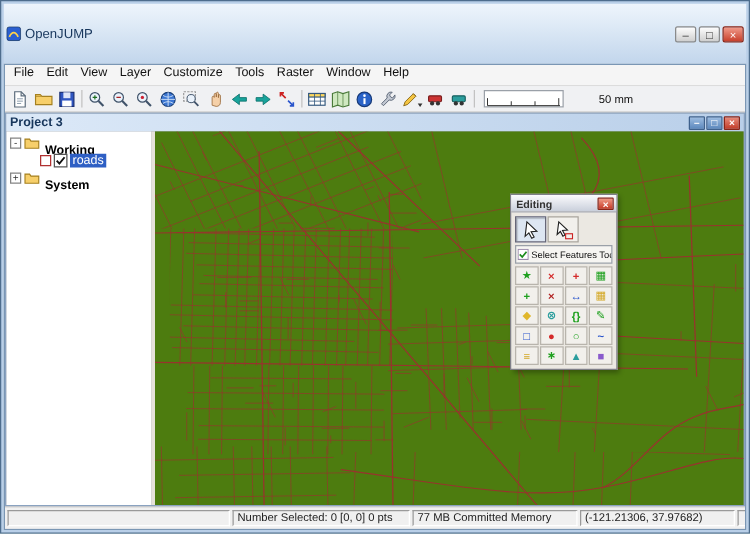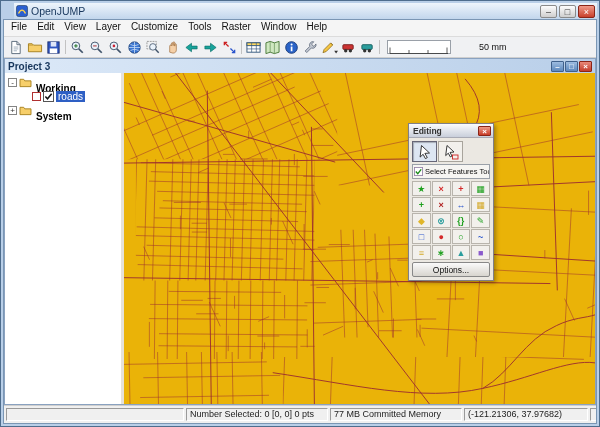--- a/index.html
+++ b/index.html
@@ -1,18 +1,18 @@
 <!DOCTYPE html>
 <html><head>
 <meta charset="utf-8">
 <style>
   html,body{margin:0;padding:0;}
   body{width:600px;height:427px;overflow:hidden;font-family:"Liberation Sans","DejaVu Sans",sans-serif;background:#fff;}
   .win{width:600px;height:427px;box-sizing:border-box;border:1px solid #4e6d8d;background:#b9cfe8;padding:2px;display:flex;flex-direction:column;}
-  .titlebar{height:16px;flex:0 0 16px;display:flex;align-items:center;gap:3px;padding:0 2px;background:linear-gradient(#eef5fc,#c2d6ec);margin-left:11px;}
+  .titlebar{height:16px;flex:0 0 16px;display:flex;align-items:center;gap:3px;padding:16px 2px;background:linear-gradient(#eef5fc,#c2d6ec);}
   .apptitle{font-size:10.5px;color:#17365c;}
   .winbtns{margin-left:auto;display:flex;gap:2px;}
   .wbtn{width:17px;height:13px;font-size:9px;line-height:12px;text-align:center;background:linear-gradient(#fdfdfd,#cfcfcf);border:1px solid #8a8a8a;border-radius:2px;color:#333;box-sizing:border-box;}
   .wbtn.close{background:linear-gradient(#f09a8a,#c8402c);color:#fff;border-color:#8a2417;}
   .app{flex:1;display:flex;flex-direction:column;border:1px solid #7a96b4;background:#f0f0f0;overflow:hidden;}
   .menubar{height:16px;flex:0 0 16px;display:flex;align-items:flex-start;padding:0 2px;background:#f5f5f5;border-bottom:1px solid #dcdcdc;font-size:10px;color:#111;}
   .mitem{padding:1px 5px;}
   .toolbar{height:20px;flex:0 0 20px;display:flex;align-items:center;padding:0 2px;background:#f0f1f3;border-bottom:1px solid #cfcfcf;}
   .tbtn{width:19px;height:18px;display:flex;align-items:center;justify-content:center;}
   .tsep{width:1px;height:14px;background:#c2c2c2;margin:0 2px;}
@@ -28,21 +28,21 @@
   .treepanel{width:116px;flex:0 0 116px;background:#fff;overflow:hidden;font-size:10px;padding-top:2px;}
   .tree-row{height:14px;display:flex;align-items:center;gap:2px;white-space:nowrap;}
   .toggle{width:9px;height:9px;flex:0 0 9px;border:1px solid #848484;background:#fff;font-size:8px;line-height:7px;text-align:center;color:#333;box-sizing:border-box;}
   .tspacer{width:10px;flex:0 0 10px;}
   .tlabel{padding:0 2px;color:#000;}
   .tlabel.cat{font-weight:bold;margin-top:12px;}
   .tlabel.sel{background:#2e5fc4;color:#fff;}
   .cbx{width:11px;height:11px;flex:0 0 11px;border:1px solid #555;background:#fff;display:flex;align-items:center;justify-content:center;box-sizing:border-box;}
   .swatch{width:9px;height:9px;flex:0 0 9px;border:1px solid #b03030;background:#fff;box-sizing:border-box;}
   .splitter{width:3px;flex:0 0 3px;background:#e6e2da;}
-  .map{flex:1;position:relative;background:#eab308;cursor:crosshair;overflow:hidden;}
+  .map{flex:1;position:relative;background:#4d7c0f;cursor:crosshair;overflow:hidden;}
   #map-svg{position:absolute;left:0;top:0;width:100%;height:100%;}
   .dialog{position:absolute;left:284px;top:50px;width:84px;background:#ebe8e2;border:1px solid #7f7f88;box-shadow:2px 2px 4px rgba(0,0,0,.3);}
   .dtitle{height:13px;background:linear-gradient(#fbfbfd,#c9cfdb);display:flex;align-items:center;padding:0 2px 0 4px;font-size:8.5px;font-weight:bold;color:#333;border-bottom:1px solid #a8aab4;}
   .dclose{margin-left:auto;width:13px;height:10px;background:linear-gradient(#ef9a86,#c73b27);color:#fff;font-size:8px;line-height:9px;text-align:center;border:1px solid #8a2417;border-radius:1px;box-sizing:border-box;}
   .dbody{padding:3px;display:flex;flex-direction:column;gap:2px;}
   .bigtools{display:flex;gap:1px;}
   .bigtool{width:25px;height:21px;border:1px solid #a8a49c;background:#f2f0ec;display:flex;align-items:center;justify-content:center;box-sizing:border-box;}
   .bigtool.sel{border-color:#667;background:#dde6f2;box-shadow:inset 1px 1px 1px rgba(0,0,0,.25);}
   .toollabel{display:flex;align-items:center;gap:2px;border:1px solid #9aa0a8;background:#f6f5f2;padding:1px;height:11px;white-space:nowrap;overflow:hidden;font-size:7.5px;color:#111;}
   .toolgrid{display:grid;grid-template-columns:repeat(4,1fr);gap:1px;}
@@ -704,21 +704,20 @@
                     <span class="gcell">
                       <span style="color: rgb(31, 160, 31);">∗</span>
                     </span>
                     <span class="gcell">
                       <span style="color: rgb(42, 157, 157);">▲</span>
                     </span>
                     <span class="gcell">
                       <span style="color: rgb(138, 90, 204);">■</span>
                     </span>
                   </div>
-                <button class="optbtn">Options...</button>
               </div>
             </div>
 
           </div>
         </div>
       </div>
     </div>
 
     <div class="statusbar">
       <span class="spanel" style="flex:0 0 170px;"></span>

